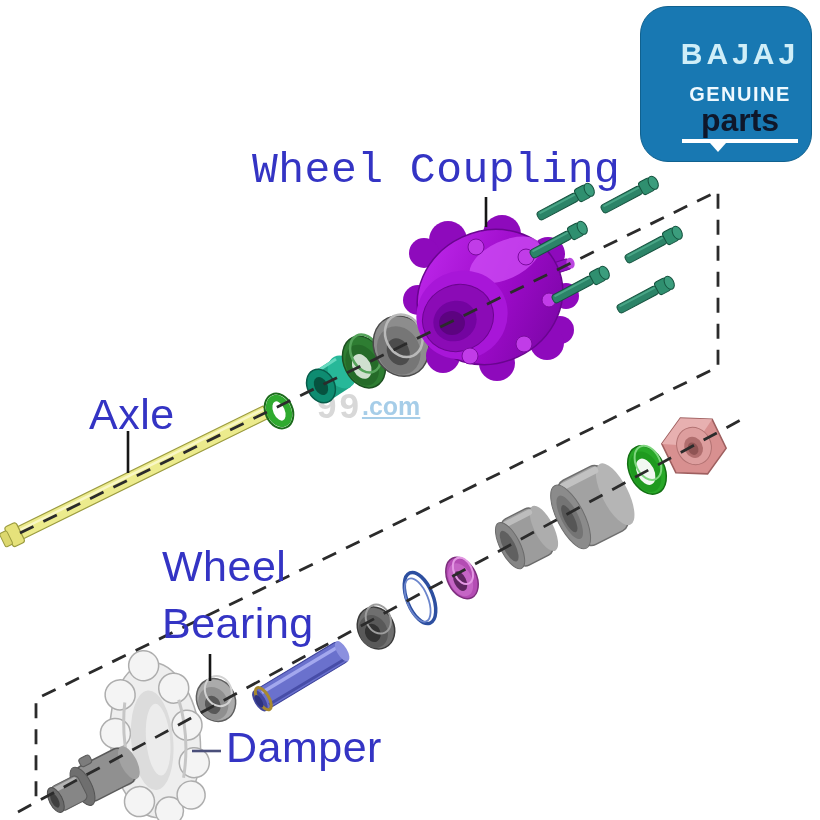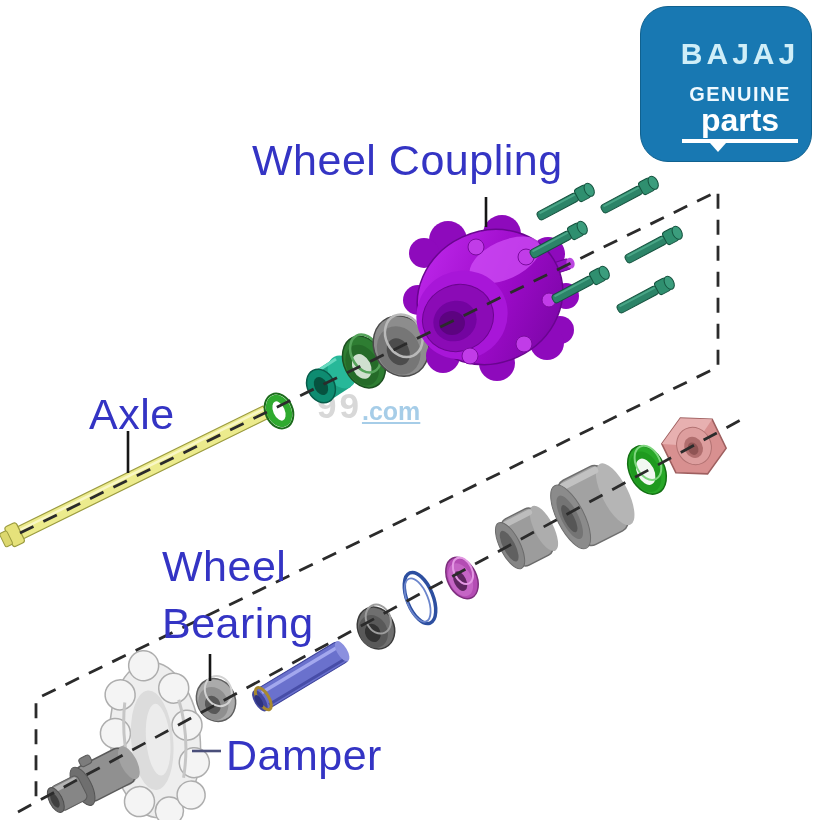--- a/index.html
+++ b/index.html
@@ -3,42 +3,42 @@
 <meta charset="utf-8">
 <style>
   html,body{margin:0;padding:0;}
   body{
     width:820px;height:820px;position:relative;overflow:hidden;
     background:#ffffff;font-family:"Liberation Sans",sans-serif;
   }
   .stage{position:absolute;inset:0;}
   .watermark{
     position:absolute;left:317px;top:386px;z-index:0;
-    display:flex;align-items:flex-end;font-weight:700;white-space:nowrap;
+    display:flex;align-items:center;font-weight:700;white-space:nowrap;
   }
   .watermark .w1{color:#d8d8d8;font-size:35px;letter-spacing:3px;}
   .watermark .w2{color:#a2a2a2;font-size:35px;letter-spacing:1px;}
   .watermark .w3{color:#a6cde8;font-size:25px;font-weight:700;text-decoration:underline;}
   svg.diagram{position:absolute;left:0;top:0;z-index:1;}
   .part-label{
     position:absolute;z-index:2;color:var(--label-blue);
     font-size:43px;line-height:1.32;white-space:nowrap;letter-spacing:0.5px;
   }
-  #lbl-coupling{left:252px;top:132px;}
+  #lbl-coupling{left:252px;top:143px;font-family:Liberation Mono, monospace;}
   #lbl-axle{left:89px;top:386px;}
   #lbl-bearing{left:162px;top:538px;}
-  #lbl-damper{left:226px;top:719px;margin-top:8px;}
+  #lbl-damper{left:226px;top:719px;}
   .badge{
     position:absolute;left:640px;top:6px;width:172px;height:156px;z-index:3;
     background:var(--brand-blue);border-radius:28px;text-align:center;
     border:1px solid #10618f;box-sizing:border-box;padding-left:28px;
   }
   .badge .bajaj{margin-top:30px;font-size:30px;font-weight:800;letter-spacing:4px;color:#cfeef8;}
   .badge .genuine{margin-top:13px;font-size:20px;font-weight:700;letter-spacing:1.5px;color:#eef9ff;line-height:1;}
-  .badge .parts{font-size:32px;font-weight:800;color:#ffffff;line-height:1.05;}
+  .badge .parts{font-size:32px;font-weight:800;color:#0f172a;line-height:1.05;}
   .badge .rule{width:116px;height:4px;background:#ffffff;margin:1px auto 0;position:relative;}
   .badge .rule .arrow{
     position:absolute;left:28px;top:4px;width:0;height:0;
     border-left:8px solid transparent;border-right:8px solid transparent;border-top:9px solid #ffffff;
   }
   
   .f-axle{fill:var(--axle-yellow);}
   .f-bolt{fill:var(--bolt-green);}
   .f-collar{fill:var(--collar-teal);}
   .f-seal{fill:var(--seal-green);}

